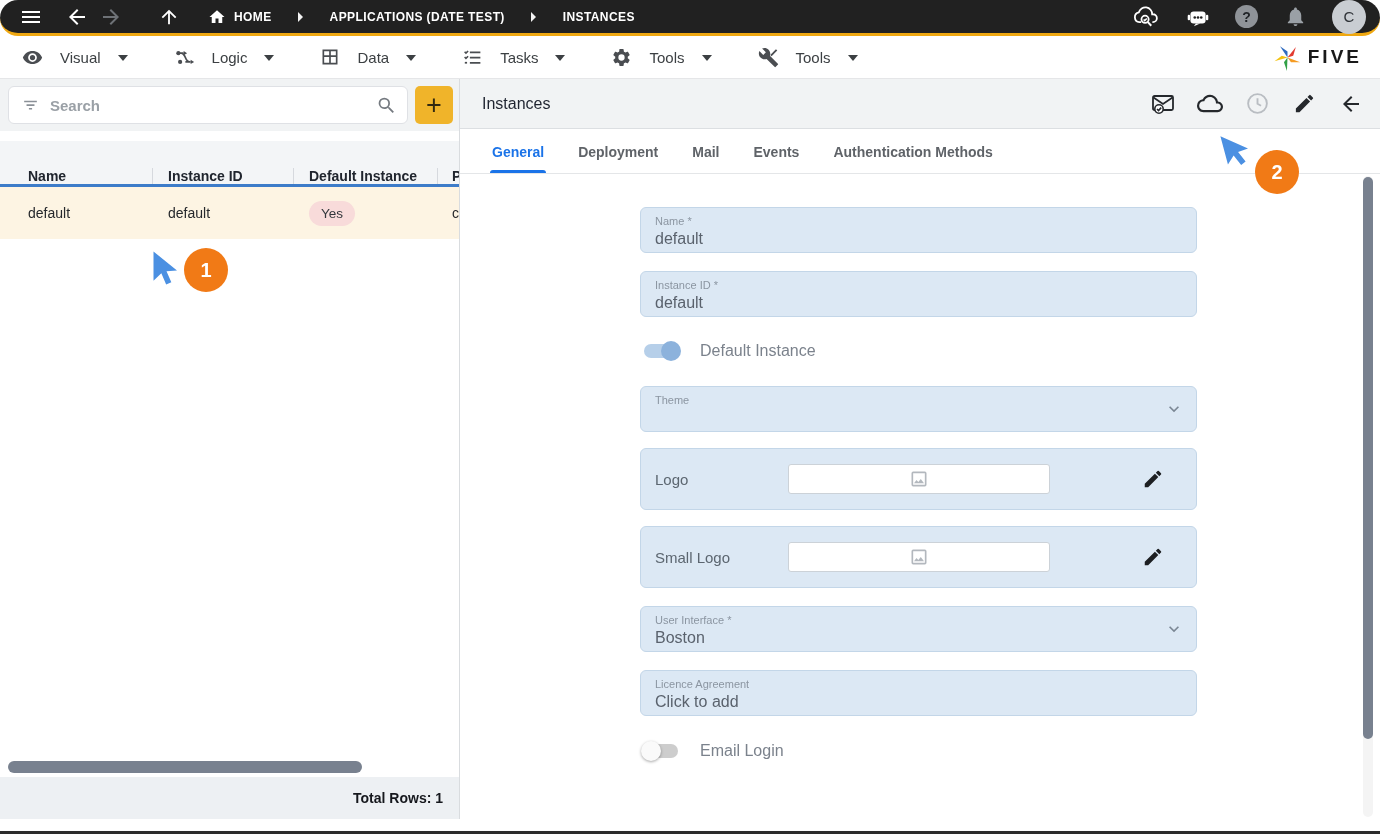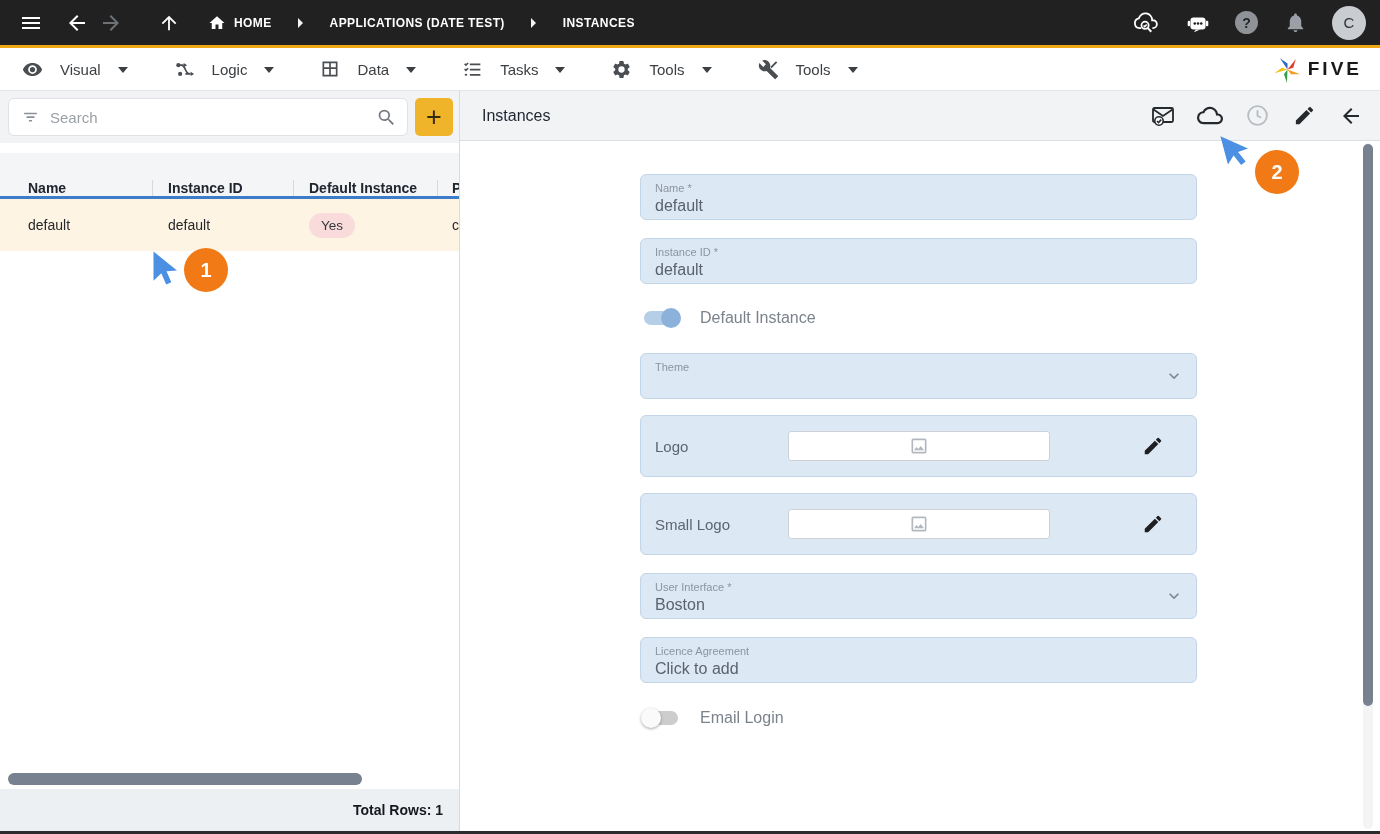--- a/index.html
+++ b/index.html
@@ -1,22 +1,22 @@
 <!DOCTYPE html>
 <html><head>
 <meta charset="utf-8">
 <style>
   * { margin:0; padding:0; box-sizing:border-box; }
   html,body { width:1380px; height:834px; overflow:hidden; }
   body { font-family:"Liberation Sans", sans-serif; background:#fff; }
   .screen { position:relative; width:1380px; height:834px; overflow:hidden; background:#fff; }
 
   
-  .topbar { height:48px; background:#212121; border-bottom:3px solid #efa811;
-    display:flex; align-items:center; padding:0 14px; color:#fff; }
+  .topbar { height:36px; background:#212121; border-bottom:3px solid #efa811;
+    display:flex; align-items:center; padding:0 14px; color:#fff;border-radius:22px; }
   .tb-btn { background:none; border:none; cursor:pointer; display:flex; align-items:center;
     justify-content:center; width:34px; height:34px; }
   .tb-btn svg { display:block; }
   .breadcrumb { display:flex; align-items:center; margin-left:22px; gap:24px; }
   .crumb { display:flex; align-items:center; gap:8px; color:#fff; text-decoration:none;
     font-size:12px; font-weight:700; letter-spacing:.4px; cursor:pointer; }
   .crumb-sep { opacity:.95; }
   .tb-right { margin-left:auto; display:flex; align-items:center; gap:20px; }
   .help-btn { width:23px; height:23px; border-radius:50%; background:#8f9398; border:none;
     color:#1f2226; font-weight:700; font-size:14px; display:flex; align-items:center;
@@ -37,21 +37,21 @@
   .brand-word { font-size:19px; font-weight:700; letter-spacing:3px; color:#191919; }
 
   
   .main { display:flex; height:740px; }
 
   
   .left-panel { width:460px; border-right:1px solid #d9dcdf; display:flex; flex-direction:column; background:#fff; }
   .search-area { height:52px; background:#f1f3f4; display:flex; align-items:center; padding:7px 6px 7px 8px; gap:7px; }
   .search-box { flex:1; height:38px; background:#fff; border:1px solid #dfe1e5; border-radius:6px;
     display:flex; align-items:center; padding:0 10px 0 12px; gap:10px; }
-  .search-box input { flex:1; border:none; outline:none; font-size:15px; color:#3c4043; background:transparent; }
+  .search-box input { flex:1; border:none; outline:none; font-size:15px; color:#3c4043; background:transparent;font-weight:bold; }
   .search-box input::placeholder { color:#9aa0a6; }
   .add-btn { width:38px; height:38px; background:#f0b42a; border:none; border-radius:5px;
     font-size:27px; line-height:1; color:#332a10; cursor:pointer; display:flex; align-items:center; justify-content:center; }
 
   .grid { flex:1; background:#fff; padding-top:10px; display:flex; flex-direction:column; overflow:hidden; }
   .grid-header { display:flex; height:46px; background:#f3f5f7; border-bottom:3px solid #3d7cc9; align-items:flex-end; }
   .gh-cell { font-size:14px; font-weight:700; color:#20252e; position:relative; overflow:hidden; white-space:nowrap; }
   .grid-row { display:flex; height:52px; background:#fdf4e3; align-items:center; cursor:pointer; }
   .gr-cell { font-size:14px; color:#26282c; overflow:hidden; white-space:nowrap; }
   .c1 { width:152px; padding-left:28px; }
@@ -331,20 +331,27 @@
               </svg>
           </button>
           <button class="icon-btn">
             <svg width="24" height="24" viewBox="0 0 24 24">
                 <path fill="#25282c" d="M20 11H7.83l5.59-5.59L12 4l-8 8 8 8 1.41-1.41L7.83 13H20v-2z"></path>
               </svg>
           </button>
         </div>
       </div>
 
+      <div class="tabs">
+        <button class="tab active">General</button>
+        <button class="tab">Deployment</button>
+        <button class="tab">Mail</button>
+        <button class="tab">Events</button>
+        <button class="tab">Authentication Methods</button>
+      </div>
 
       <div class="form-scroll">
         <div class="form-col">
 
           <div class="field h46">
             <div class="f-label">Name *</div>
             <div class="f-value">default</div>
           </div>
 
           <div class="field h46" style="margin-bottom:21px">

